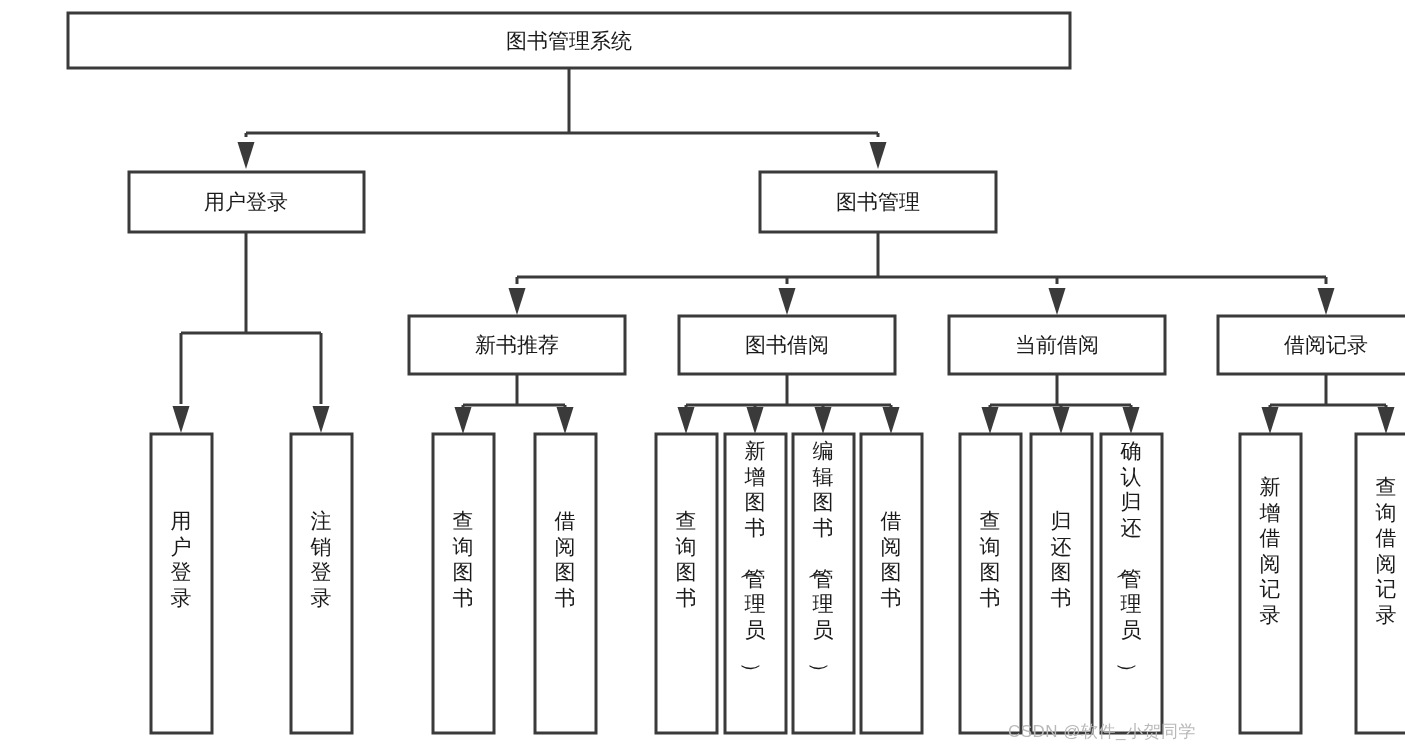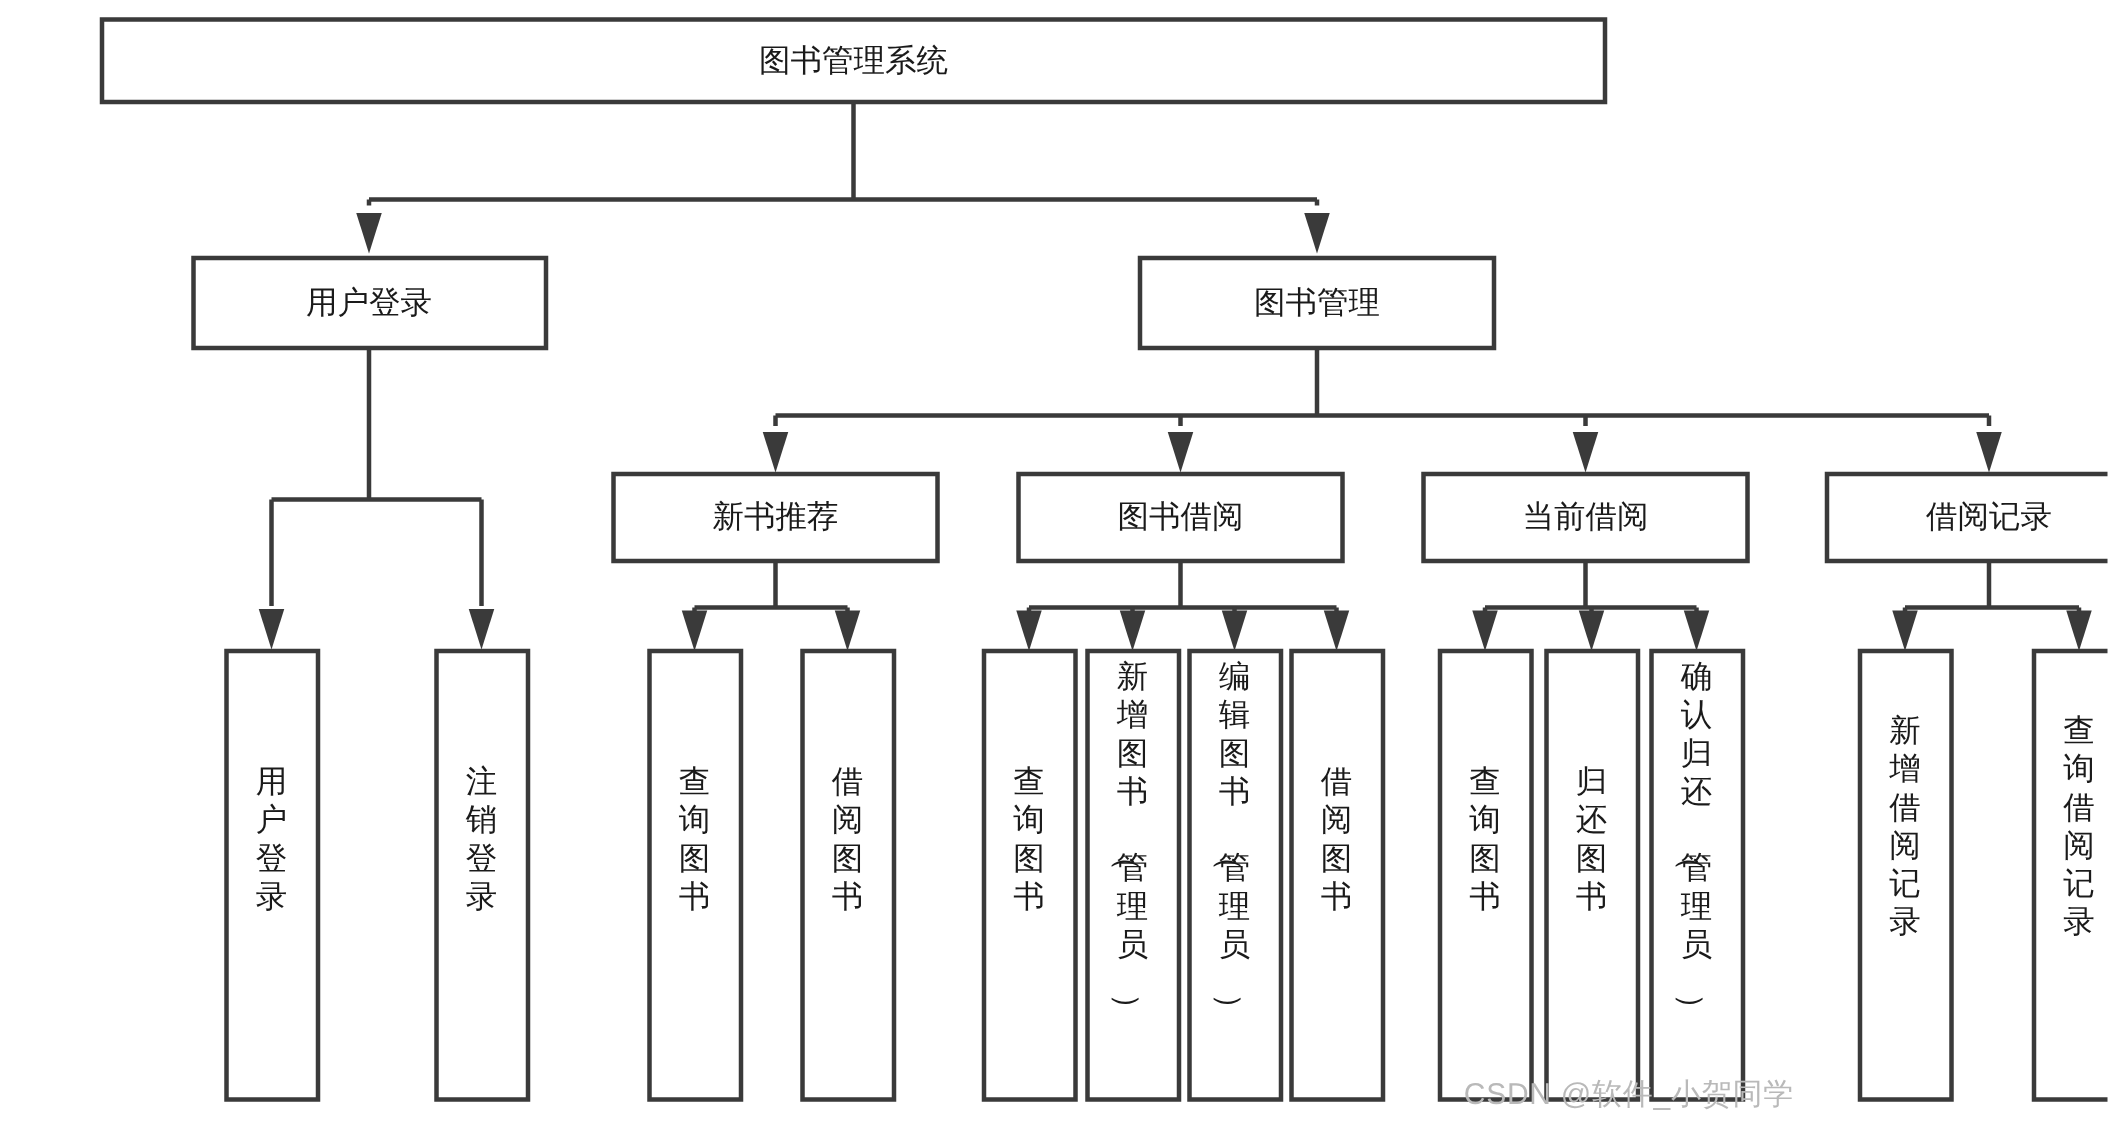--- a/index.html
+++ b/index.html
@@ -53,21 +53,21 @@
     font-family: "Liberation Sans", "DejaVu Sans", sans-serif;
     font-size: 21px;
     fill: #1a1a1a;
     text-anchor: middle;
   }
   .watermark {
     position: absolute;
     right: 8px;
     bottom: 4px;
     font-family: "Liberation Sans", "DejaVu Sans", sans-serif;
-    font-size: 20px;
+    font-size: 17px;
     color: #b9b9b9;
     white-space: nowrap;
     letter-spacing: 0.5px;
   }
 </style>
 </head>
 <body>
 
 <div id="diagram-root">
   <svg class="canvas" viewBox="0 0 1405 747" xmlns="http://www.w3.org/2000/svg">

